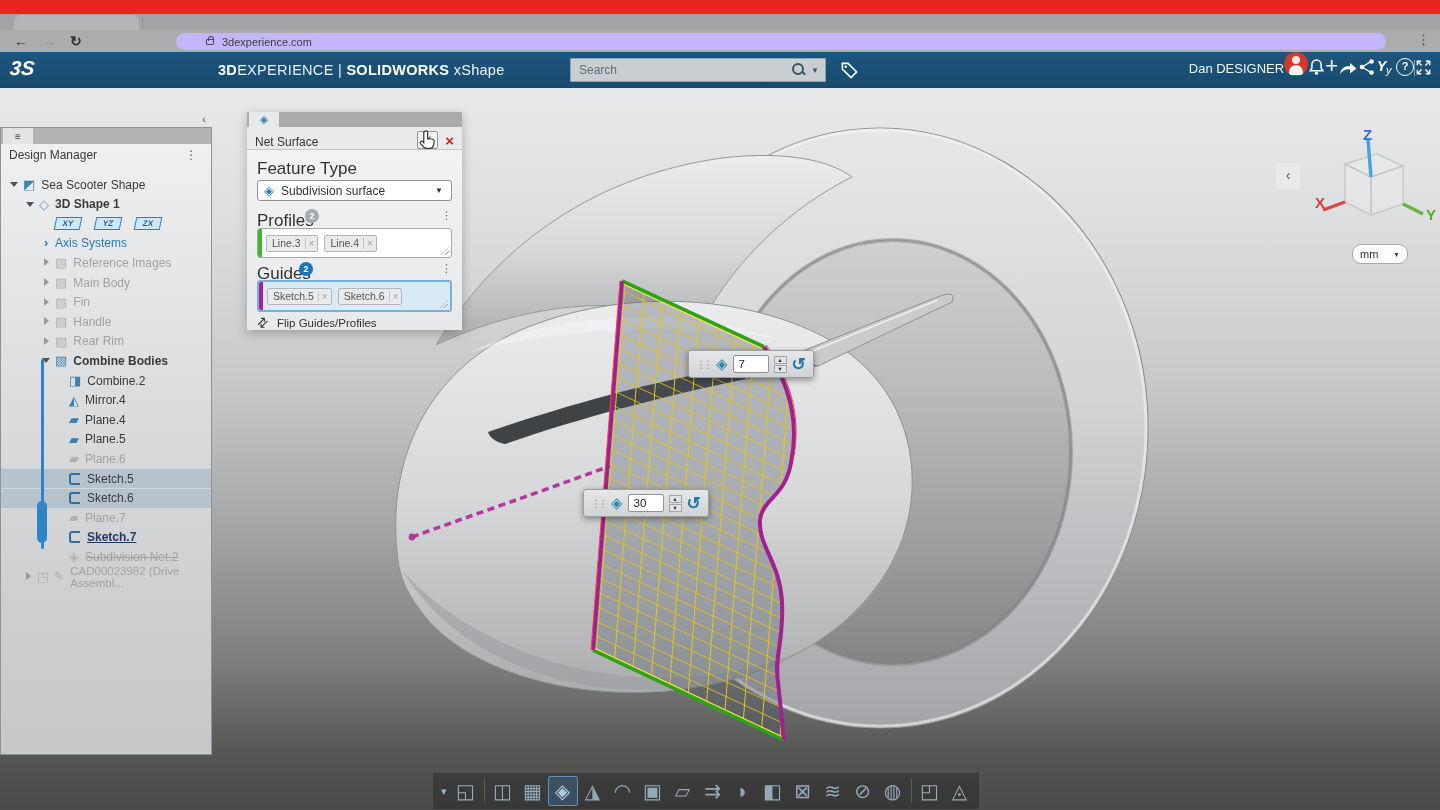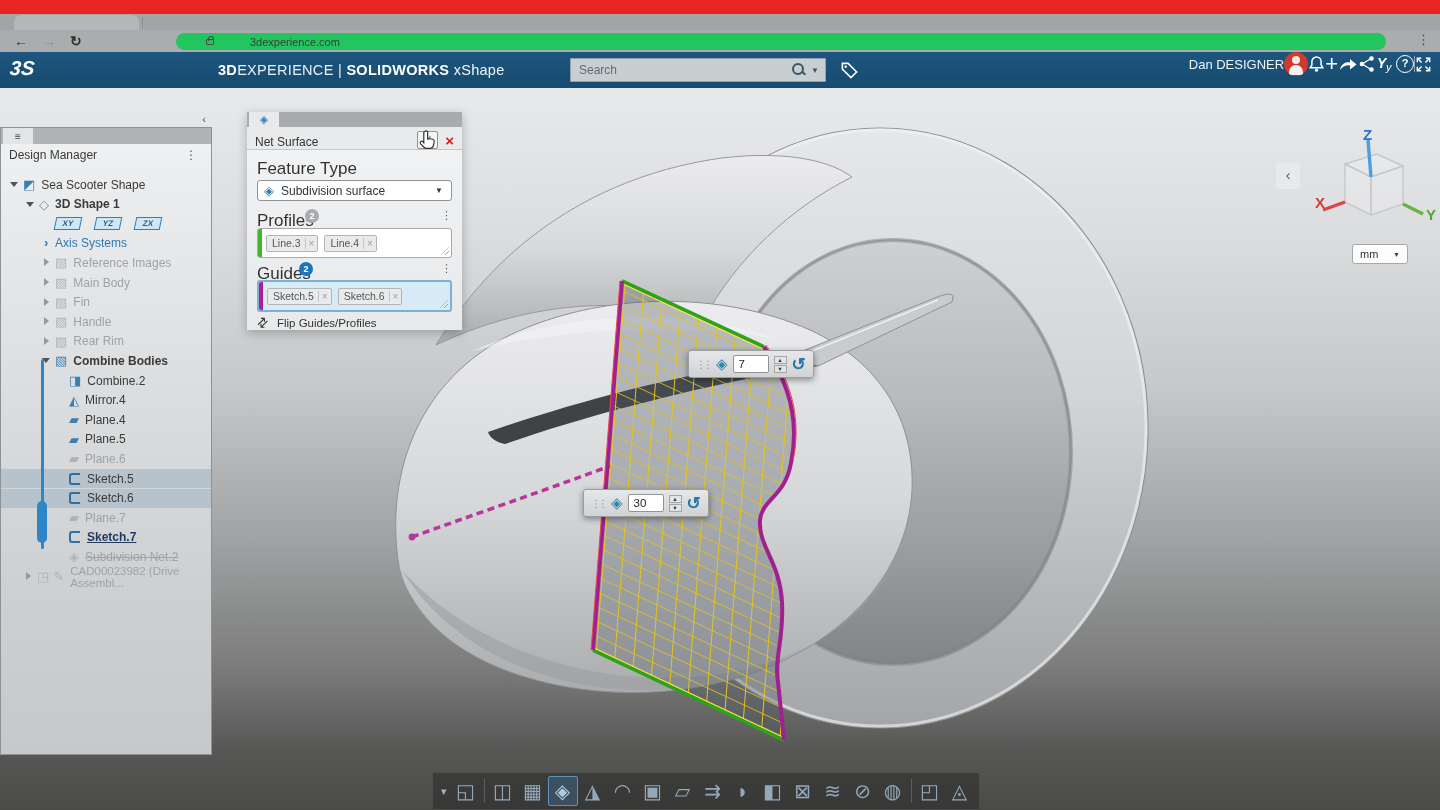--- a/index.html
+++ b/index.html
@@ -7,40 +7,40 @@
   .stage { position:relative; width:1440px; height:810px; background:#4c4c4a; }
 
   
   .red-bar { position:absolute; left:0; top:0; width:1440px; height:14px; background:#e82520; z-index:3; }
   .tab-strip { position:absolute; left:0; top:14px; width:1440px; height:16px; background:#a2a4a6; z-index:3; }
   .tab { position:absolute; left:14px; top:1px; width:125px; height:15px; background:#b4b6b8; border-radius:7px 7px 0 0; }
   .tab2 { position:absolute; left:142px; top:3px; width:1px; height:11px; background:#8e8e8e; }
   .addr-bar { position:absolute; left:0; top:30px; width:1440px; height:22px; background:#aaacae; z-index:3; display:flex; align-items:center; }
   .nav-glyph { font-size:14px; color:#2f2f2f; font-weight:bold; margin-left:14px; }
   .nav-glyph.dim { color:#8a8c8e; }
-  .url-pill { position:absolute; left:176px; top:3px; width:1210px; height:17px; background:#22c55e; border-radius:9px; display:flex; align-items:center;gap:28px; }
+  .url-pill { position:absolute; left:176px; top:3px; width:1210px; height:17px; background:#c4b5fd; border-radius:9px; display:flex; align-items:center; }
   .lock { width:8px; height:6px; border:1.5px solid #4a4a4a; border-radius:1px; margin-left:30px; position:relative; }
   .lock::before { content:""; position:absolute; left:1px; top:-4px; width:4px; height:4px; border:1.5px solid #4a4a4a; border-bottom:none; border-radius:3px 3px 0 0; }
   .url-text { font-size:11px; color:#3d3d3d; margin-left:8px; }
   .kebab { position:absolute; right:10px; top:2px; font-size:13px; color:#444; }
 
   
   .app-header { position:absolute; left:0; top:52px; width:1440px; height:36px; background:linear-gradient(#1d567f,#174a6e); z-index:6; }
   .logo-3s { position:absolute; left:10px; top:5px; color:#fff; font-size:20px; font-weight:bold; font-style:italic; transform:skewX(-6deg); }
   .brand { position:absolute; left:218px; top:10px; color:#e9eff4; font-size:14.5px; letter-spacing:.3px; }
   .brand b { color:#fff; }
   .brand .xapp { font-weight:normal; color:#f2f6f9; }
   .search-wrap { position:absolute; left:570px; top:6px; width:256px; height:24px; background:#c9ced1; border:1px solid #8fa4b0; border-radius:1px; display:flex; align-items:center; }
   .search-wrap input { flex:1; border:none; outline:none; background:transparent; font-size:12px; color:#41505a; padding-left:8px; font-family:"Liberation Sans",sans-serif; }
   .search-wrap input::placeholder { color:#5d6d78; }
   .mag { position:relative; width:16px; height:16px; margin-right:2px; }
   .mag::before { content:""; position:absolute; left:1px; top:1px; width:8px; height:8px; border:2px solid #3c5562; border-radius:50%; }
   .mag::after { content:""; position:absolute; left:10px; top:10px; width:5px; height:2px; background:#3c5562; transform:rotate(45deg); }
   .search-caret { font-size:8px; color:#3c5562; margin:0 6px 0 2px; }
-  .hdr-right { position:absolute; right:8px; top:0; height:24px; display:flex; align-items:center; color:#fff; }
+  .hdr-right { position:absolute; right:8px; top:0; height:24px; display:flex; align-items:flex-end; color:#fff; }
   .user-name { font-size:13px; color:#f0f5f8; }
   .avatar { position:relative; width:24px; height:24px; border-radius:50%; background:#cf3a2c; overflow:hidden; }
   .avatar::before { content:""; position:absolute; left:8px; top:4px; width:8px; height:8px; background:#f3e9e2; border-radius:50%; }
   .avatar::after { content:""; position:absolute; left:5px; top:13px; width:14px; height:10px; background:#f6f4f2; border-radius:7px 7px 0 0; }
   .hicon { display:flex; align-items:center; justify-content:center; }
   .plus-glyph { font-size:22px; font-weight:normal; line-height:20px; }
   .help-circ { width:18px; height:18px; border:1.6px solid #fff; border-radius:50%; font-size:11px; font-weight:bold; text-align:center; line-height:15px; }
   .hdr-sep { width:1px; height:16px; background:rgba(255,255,255,.45); }
 
   
@@ -51,21 +51,21 @@
   .vtb { position:absolute; display:flex; align-items:center; gap:5px; padding:0 7px; height:28px; background:linear-gradient(#e6e7e8,#d0d2d4); border:1px solid #989ea2; border-radius:3px; box-shadow:0 2px 6px rgba(0,0,0,.4); z-index:4; }
   .vtb-handle { color:#8e9396; font-size:10px; letter-spacing:-3px; margin-right:1px; }
   .vtb-net { color:#2e86ae; font-size:15px; }
   .vtb input { width:36px; height:18px; border:1px solid #8f9496; border-radius:2px; font-size:11.5px; padding-left:5px; color:#222; background:#fff; font-family:"Liberation Sans",sans-serif; }
   .spin { display:flex; flex-direction:column; gap:1px; }
   .spin span { width:13px; height:8px; background:#e3e4e5; border:1px solid #a2a6a8; font-size:5.5px; line-height:6px; text-align:center; color:#333; }
   .vtb-undo { color:#2579a8; font-size:17px; font-weight:bold; }
 
   
   .navcube { position:absolute; left:1315px; top:40px; width:130px; height:110px; z-index:2; }
-  .units-dd { position:absolute; left:1352px; top:156px; width:56px; height:20px; background:#fdfdfd; border:1px solid #a5a9ab; border-radius:3px; display:flex; align-items:center; justify-content:space-between; padding:0 7px; font-size:11px; color:#333; z-index:2; }
+  .units-dd { position:absolute; left:1352px; top:156px; width:56px; height:20px; background:#fdfdfd; border:1px solid #a5a9ab; border-radius:9px; display:flex; align-items:center; justify-content:space-between; padding:0 7px; font-size:11px; color:#333; z-index:2; }
   .units-dd .dd-caret { font-size:7px; color:#444; }
   .collapse-right { position:absolute; left:1276px; top:75px; width:24px; height:26px; background:rgba(233,234,235,.85); border-radius:3px; font-size:14px; color:#555; text-align:center; line-height:25px; z-index:2; }
 
   
   .bt-tabs { position:absolute; left:452px; top:669px; height:16px; display:flex; background:rgba(28,28,28,.55); z-index:4; }
   .bt-tab { font-size:10.5px; color:#bcbcbc; padding:2px 9px 0; border-right:1px solid rgba(255,255,255,.14); white-space:nowrap; }
   .bt-tab.active { background:rgba(88,88,88,.85); color:#f0f0f0; }
   .bt-icons { position:absolute; left:433px; top:685px; height:36px; display:flex; align-items:center; background:rgba(30,31,32,.42); padding:0 4px; z-index:4; }
   .bt-chev { color:#9fb4c4; font-size:11px; margin:0 4px; }
   .bt-ic { width:30px; height:30px; display:flex; align-items:center; justify-content:center; font-size:20px; color:#93a9ba; }

